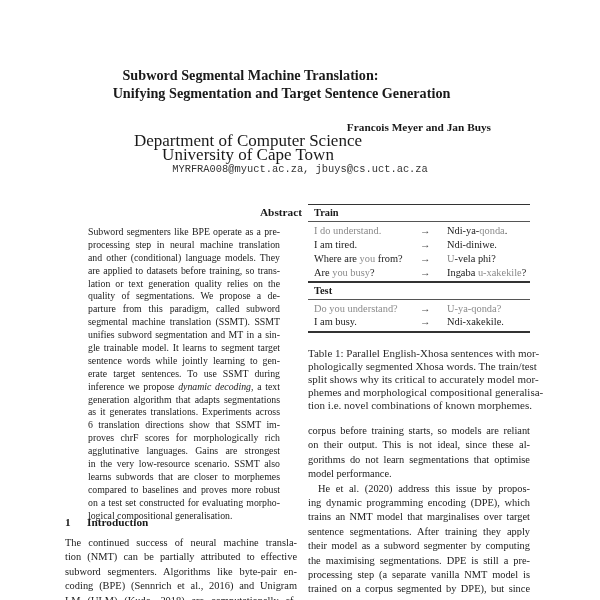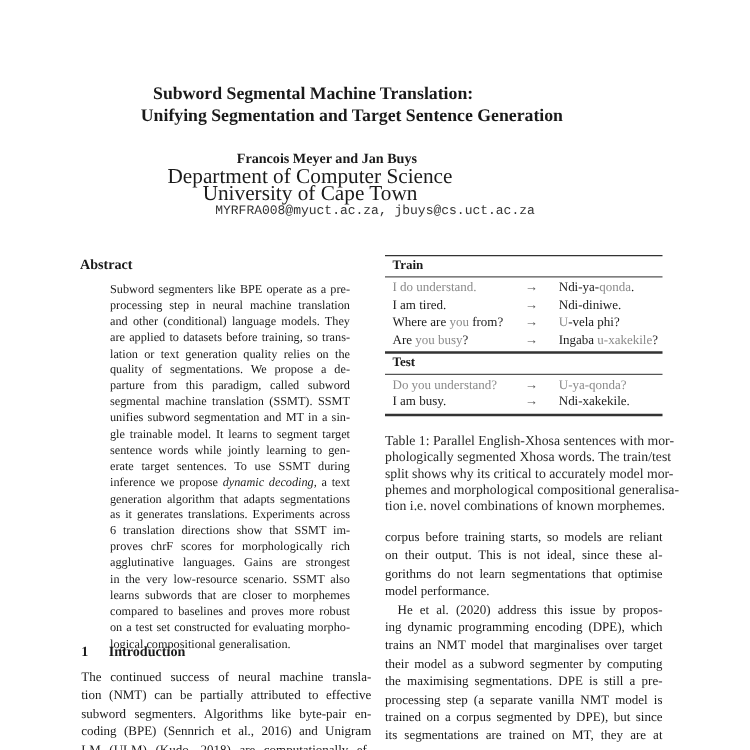--- a/index.html
+++ b/index.html
@@ -8,31 +8,31 @@
     background: #ffffff; position: relative;
     font-family: "Liberation Serif", "DejaVu Serif", serif;
     color: #1a1a1a;
   }
   .title {
     position: absolute; left: 0; width: 501px; text-align: center;
     font-weight: bold; font-size: 14.2px; line-height: 18px;
   }
   .title1 { top: 66px; }
   .title2 { top: 84px; margin-left: 31px; }
-  .authors { position: absolute; left: 0; width: 491px; text-align: center; top: 120px; font-weight: bold; font-size: 11.3px; line-height: 14px; margin-left: 16px; }
+  .authors { position: absolute; left: 0; width: 491px; text-align: right; top: 120px; font-weight: bold; font-size: 11.3px; line-height: 14px; }
   .aff { position: absolute; left: 0; width: 496px; text-align: center; font-size: 17px; line-height: 14px; }
   .aff1 { top: 134px; }
   .aff2 { top: 148px; }
   .email {
     position: absolute; left: 0; width: 600px; text-align: center; top: 162px;
     font-family: "Liberation Mono", "DejaVu Sans Mono", monospace;
     font-size: 10.4px; line-height: 14px; color: #333;
   }
 
-  .abstract-title { position: absolute; left: 64px; width: 238px; text-align: left; top: 206px; font-weight: bold; font-size: 11.3px; }
+  .abstract-title { position: absolute; left: 64px; width: 238px; text-align: right; top: 206px; font-weight: bold; font-size: 11.3px; }
   .abstract {
     position: absolute; left: 88px; width: 192px; top: 226px;
     font-size: 9.8px; line-height: 12.9px; text-align: justify;
   }
   .abstract .line { display: block; text-align: justify; text-align-last: justify; white-space: nowrap; height: 12.9px; }
   .abstract .line.last { text-align-last: left; }
 
   .sec-title { position: absolute; left: 65px; top: 516px; font-weight: bold; font-size: 11.3px; }
   .sec-title .num { display: inline-block; width: 22px; }
 
@@ -168,18 +168,19 @@
     <span class="line last">tion i.e. novel combinations of known morphemes.</span>
   </div>
 <div class="col-right" id="right-body">
     <span class="line">corpus before training starts, so models are reliant</span>
     <span class="line">on their output.  This is not ideal, since these al-</span>
     <span class="line">gorithms do not learn segmentations that optimise</span>
     <span class="line last">model performance.</span>
     <span class="line indent">He et al. (2020) address this issue by propos-</span>
     <span class="line">ing dynamic programming encoding (DPE), which</span>
     <span class="line">trains an NMT model that marginalises over target</span>
+    <span class="line">sentence segmentations. After training they apply</span>
     <span class="line">their model as a subword segmenter by computing</span>
     <span class="line">the maximising segmentations. DPE is still a pre-</span>
     <span class="line">processing step (a separate vanilla NMT model is</span>
     <span class="line">trained on a corpus segmented by DPE), but since</span>
     <span class="line">its segmentations are trained on MT, they are at</span>
   </div>
 
 </body></html>

